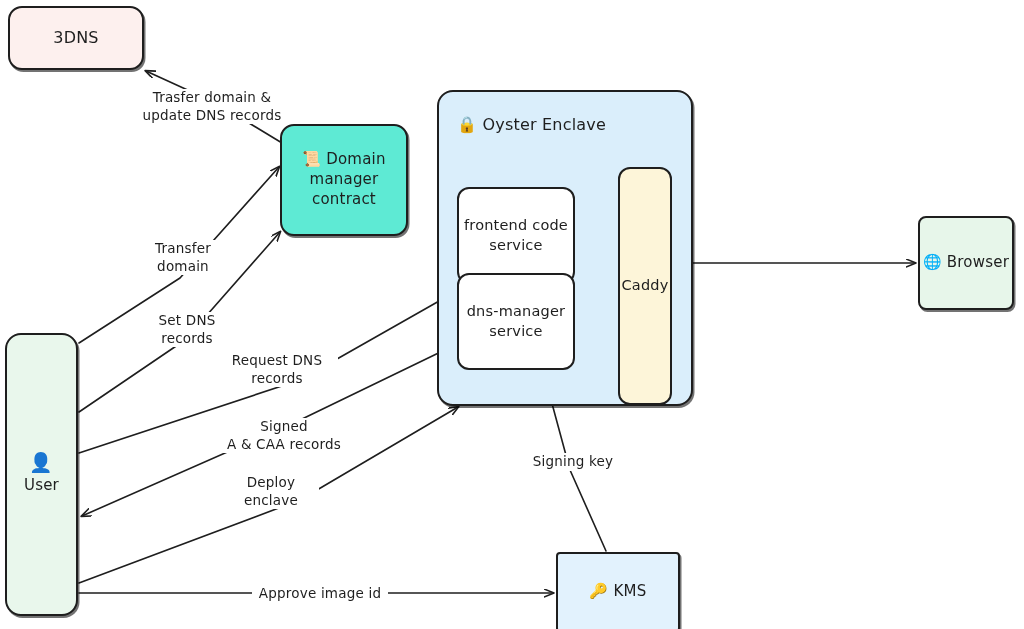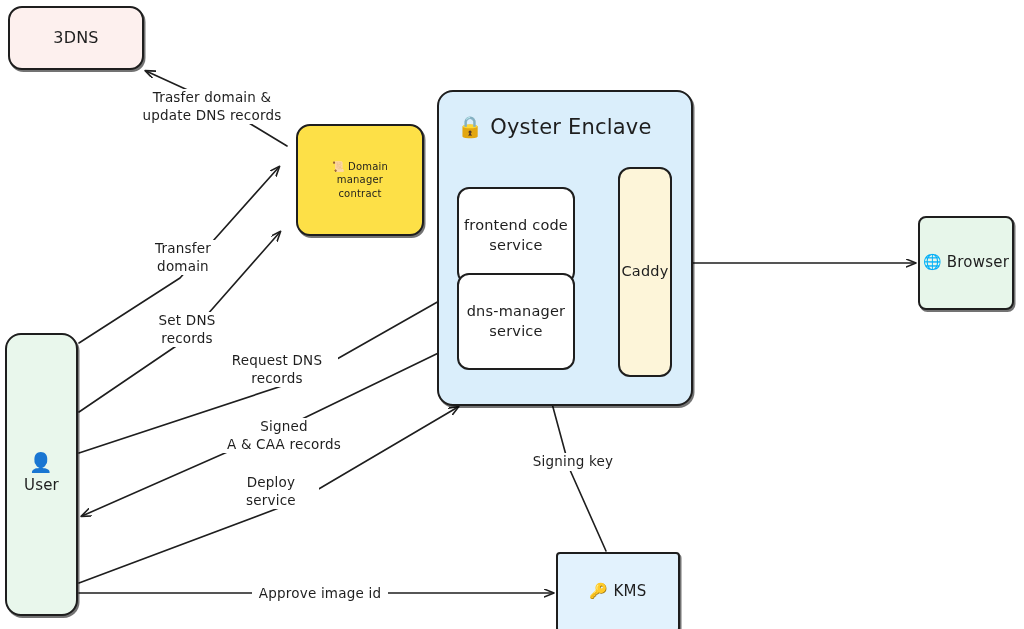--- a/index.html
+++ b/index.html
@@ -46,54 +46,54 @@
   }
 
   
   #node-3dns {
     left: 8px; top: 6px; width: 136px; height: 64px;
     border-radius: 14px;
     background: #fdf0ee;
     font-size: 16px;
   }
   #node-domain-contract {
-    left: 296px; top: 124px; width: 128px; height: 112px;
+    left: 280px; top: 124px; width: 128px; height: 112px;
     border-radius: 14px;
-    background: #fde047;
-    font-size: 10px;
+    background: #5eead4;
+    font-size: 15px;
   }
   #node-enclave {
     left: 437px; top: 90px; width: 256px; height: 316px;
     border-radius: 16px;
     background: #daeefb;
     display: block;
     padding: 0;
   }
   #enclave-title {
     position: absolute;
     left: 18px; top: 22px;
-    font-size: 21px;
+    font-size: 16px;
     color: #1e1e1e;
     white-space: nowrap;
   }
   #node-frontend {
     left: 457px; top: 163px; width: 118px; height: 97px;
     border-radius: 12px;
     background: #ffffff;
     font-size: 14.5px;
     margin-top: 24px;
   }
   #node-dnsmanager {
     left: 457px; top: 273px; width: 118px; height: 97px;
     border-radius: 12px;
     background: #ffffff;
     font-size: 14.5px;
   }
   #node-caddy {
-    left: 618px; top: 167px; width: 54px; height: 210px;
+    left: 618px; top: 167px; width: 54px; height: 238px;
     border-radius: 12px;
     background: #fdf5d9;
     font-size: 14.5px;
   }
   #node-browser {
     left: 918px; top: 216px; width: 96px; height: 94px;
     border-radius: 8px;
     background: #e7f6ea;
     font-size: 15px;
   }
@@ -226,20 +226,20 @@
   <div class="edge-label" style="left:140px; top:312px; width:90px;">Set DNS
 records</div>
 
   <div class="edge-label" style="left:216px; top:352px; width:118px;">Request DNS
 records</div>
 
   <div class="edge-label" style="left:206px; top:418px; width:152px;">Signed
 A &amp; CAA records</div>
 
   <div class="edge-label" style="left:223px; top:474px; width:92px;">Deploy
-service</div>
+enclave</div>
 
   <div class="edge-label" style="left:523px; top:453px; width:96px;">Signing key</div>
 
   <div class="edge-label" style="left:252px; top:585px; width:132px;">Approve image id</div>
 
 
 </div>
 
 </body></html>

